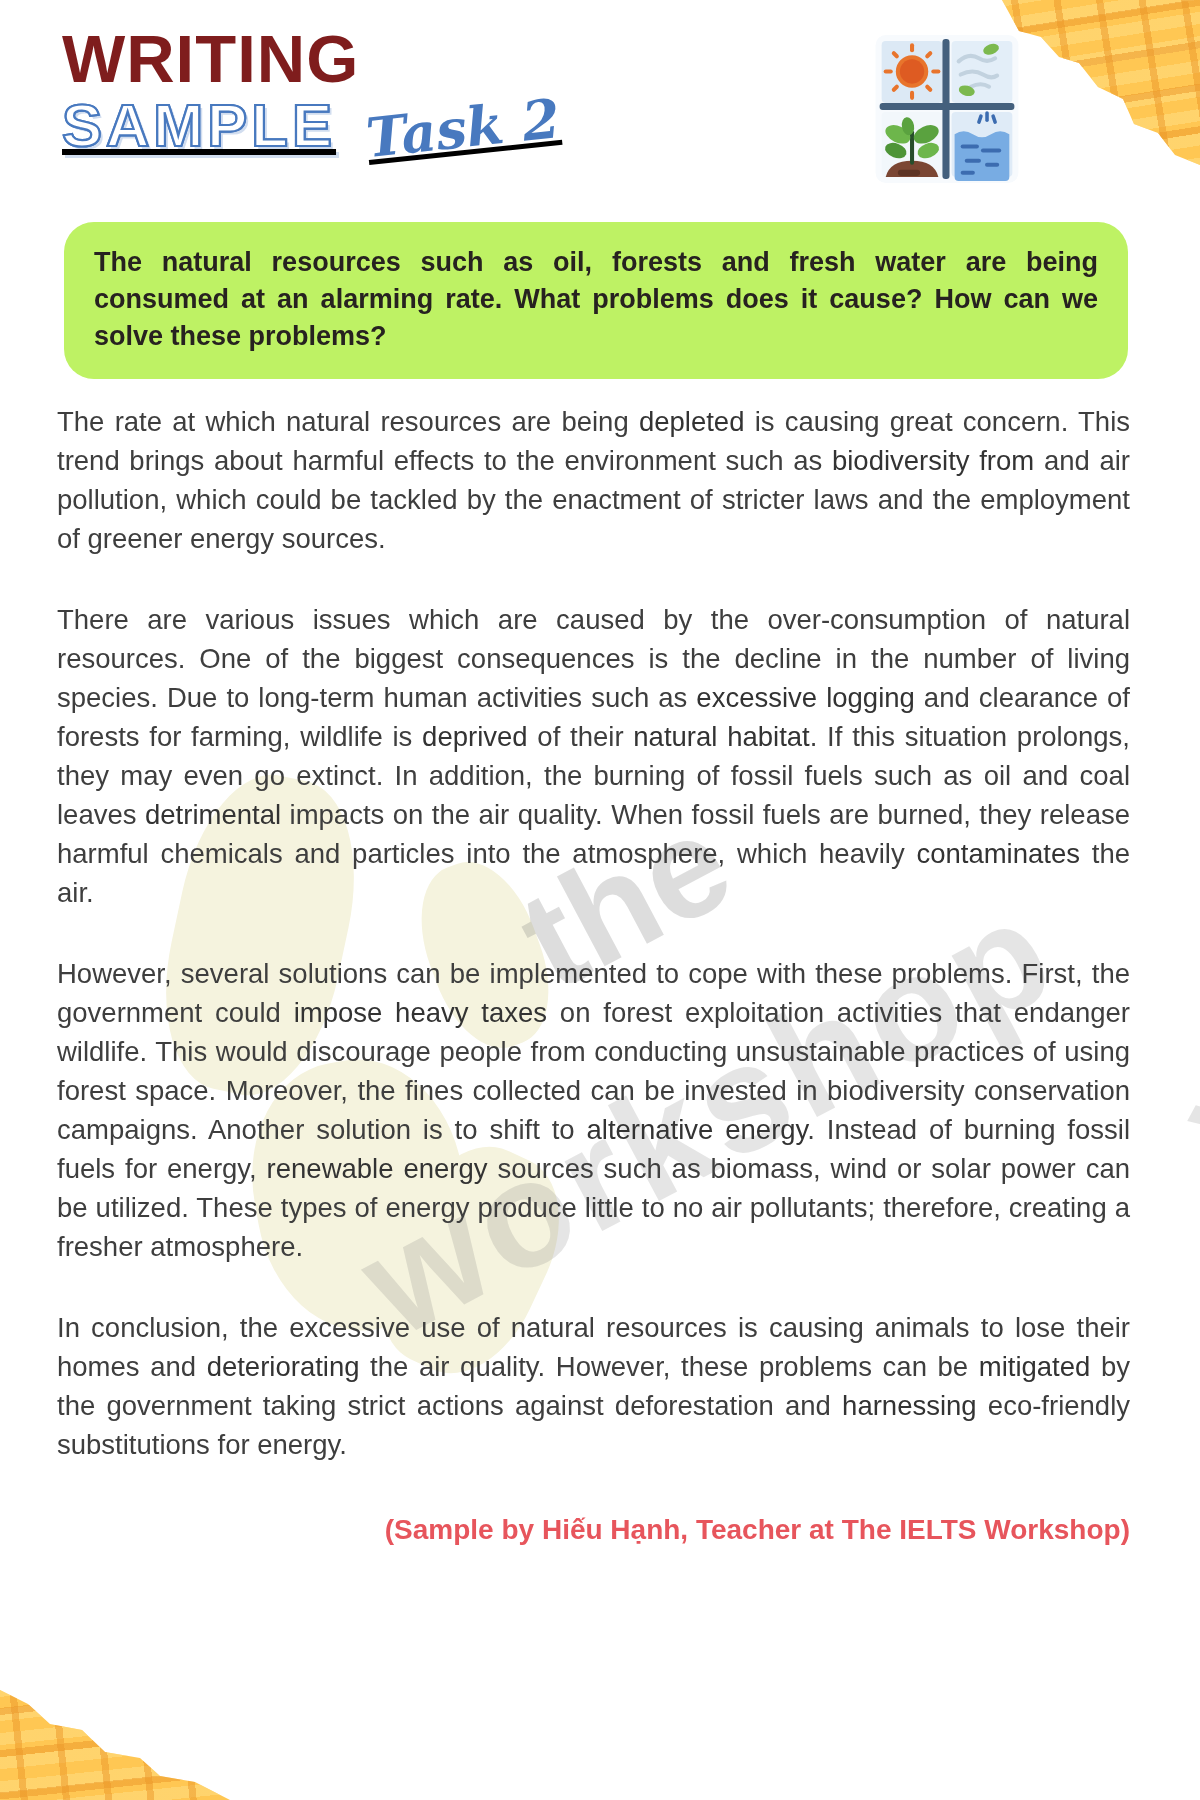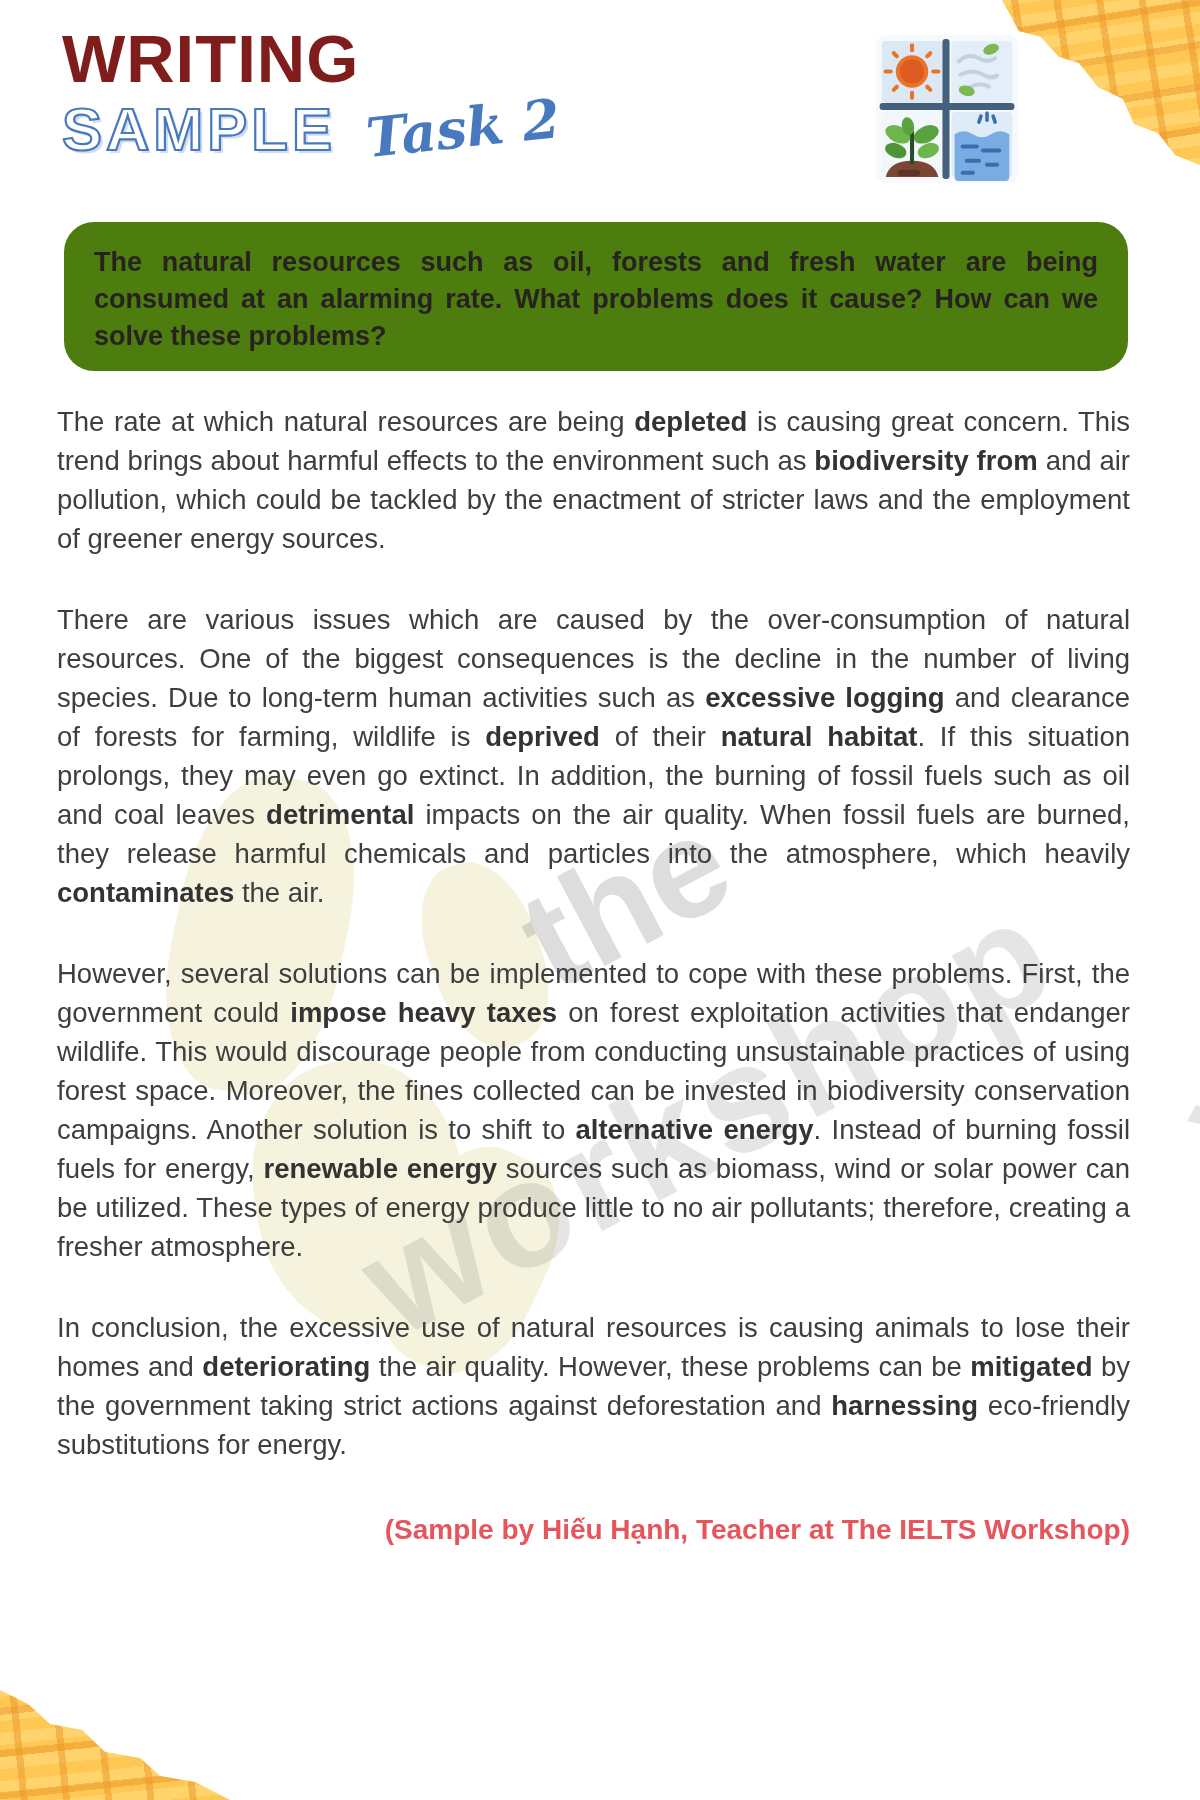--- a/index.html
+++ b/index.html
@@ -25,34 +25,34 @@
   
   .wm-blob{position:absolute;background:#F5F3DE;z-index:0;}
   .wm-text{position:absolute;z-index:0;font-weight:700;white-space:nowrap;
            font-family:"Liberation Sans",sans-serif;}
   .wm-g1{left:520px;top:820px;font-size:140px;color:rgba(125,125,125,.26);transform:rotate(-28deg);}
   .wm-g2{left:330px;top:1030px;font-size:150px;letter-spacing:6px;color:rgba(125,125,125,.20);transform:rotate(-28deg);}
   .wm-g3{left:1035px;top:760px;font-size:140px;color:rgba(125,125,125,.20);transform:rotate(-62deg);}
   
   .header{position:absolute;left:62px;top:25px;z-index:2;}
   .title-main{font-size:67px;font-weight:900;letter-spacing:1px;color:#7f1d1d;line-height:1.0;}
-  .title-row2{display:flex;align-items:flex-end;margin-top:4px;}
+  .title-row2{display:flex;align-items:flex-start;margin-top:4px;text-decoration:underline;}
   .title-outline{font-size:60px;font-weight:900;letter-spacing:4px;line-height:1.0;
      color:#ffffff;-webkit-text-stroke:2.2px #4879BF;text-shadow:3px 3px 0 rgba(72,121,191,.25);}
   .title-script{font-family:"DejaVu Serif",serif;font-style:italic;font-weight:600;
      font-size:54px;color:#4879BF;transform:rotate(-6deg);margin-left:30px;}
   .icon-card{position:absolute;left:873px;top:33px;z-index:2;}
   
   .question-box{position:absolute;left:64px;top:222px;width:1064px;box-sizing:border-box;
-     background:#4d7c0f;border-radius:30px;padding:22px 30px 16px;z-index:2;}
+     background:#bef264;border-radius:30px;padding:22px 30px 24px;z-index:2;}
   .question-box p{margin:0;font-size:27px;font-weight:700;line-height:37px;color:#272220;text-align:justify;}
   
   .essay{position:absolute;left:57px;top:402px;width:1073px;z-index:2;}
   .essay p{margin:0 0 42px;font-size:27.5px;line-height:39px;color:#3E3E3E;text-align:justify;}
-  .essay .b{font-weight:700;color:#333333;}
+  .essay .b{font-weight:400;color:#333333;}
   .attribution{margin-top:50px;text-align:right;font-size:28px;font-weight:700;color:#E7555C;}
 </style>
 </head>
 <body>
 
 <div class="page">
 
   <div class="wm-blob" style="left:175px;top:775px;width:170px;height:320px;border-radius:42%;transform:rotate(12deg);"></div>
   <div class="wm-blob" style="left:255px;top:1060px;width:210px;height:270px;border-radius:46%;transform:rotate(-10deg);"></div>
   <div class="wm-blob" style="left:395px;top:1145px;width:150px;height:230px;border-radius:42%;transform:rotate(25deg);"></div>

